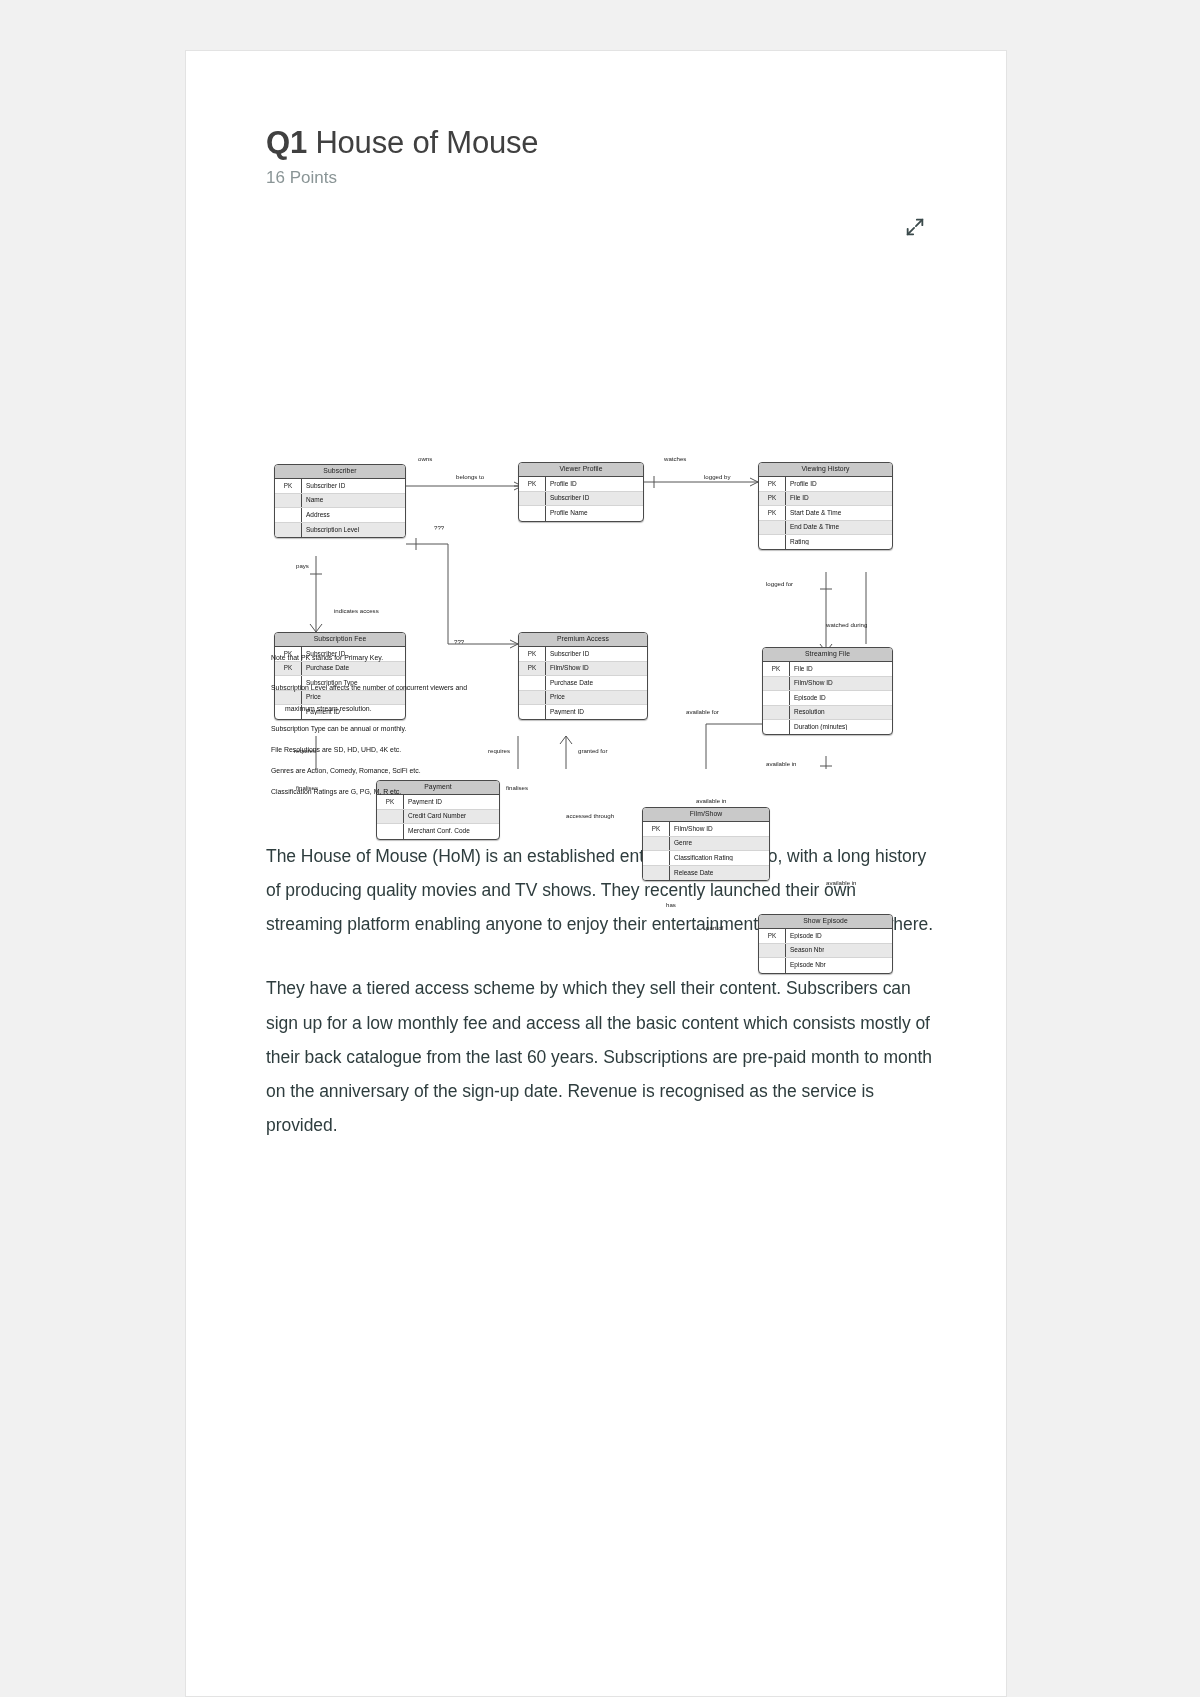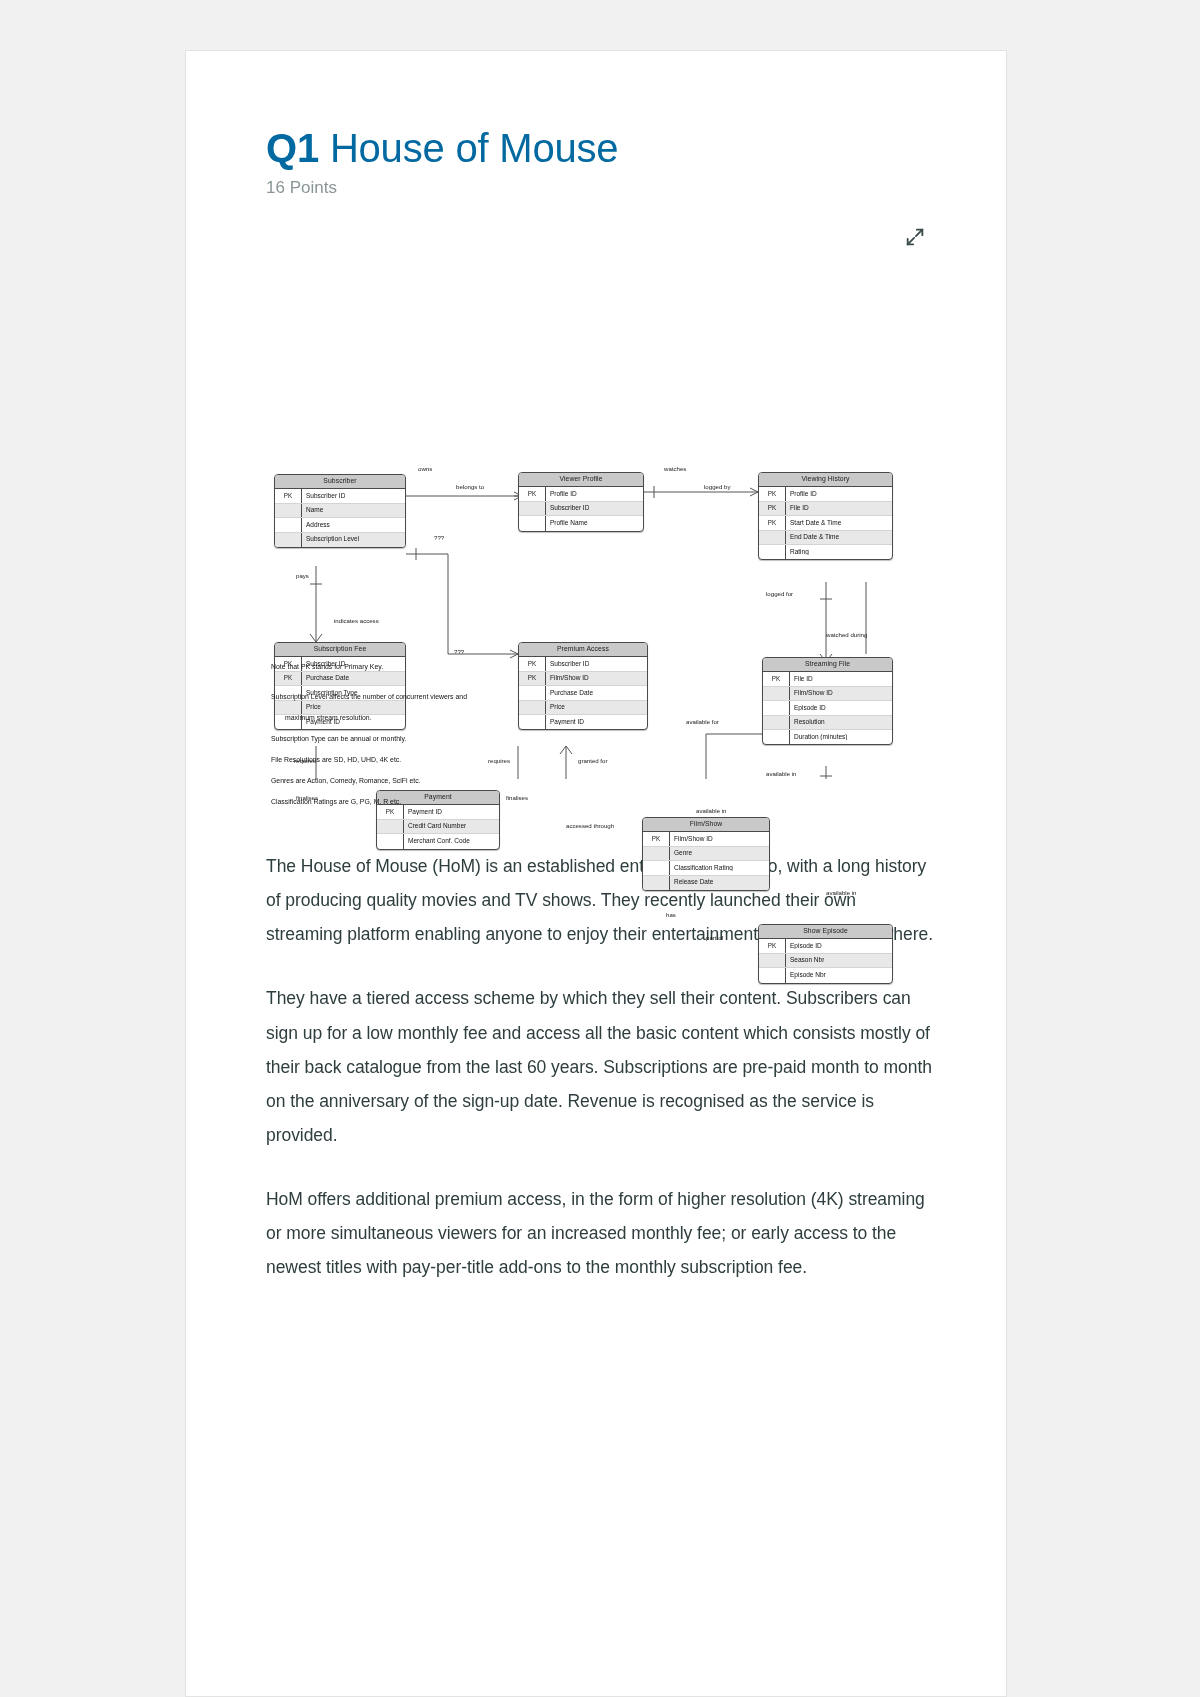--- a/index.html
+++ b/index.html
@@ -14,21 +14,21 @@
     position:absolute; left:185px; top:50px;
     width:822px; height:1647px;
     background:#ffffff;
     border:1px solid #e3e3e3;
     overflow:hidden;
   }
   .inner { position:absolute; left:80px; top:75px; width:670px; }
 
   
   .q-title {
-    font-size:40px; color:#0369a1; letter-spacing:-0.2px;
+    font-size:31px; color:#404040; letter-spacing:-0.2px;
     font-weight:400; line-height:1.1;
   }
   .q-title .qnum { font-weight:700; }
   .q-points { margin-top:8px; font-size:17px; color:#8a9596; }
 
   
   .diagram {
     position:relative;
     margin-top:36px;
     width:650px; height:545px;
@@ -396,17 +396,16 @@
       <div>File Resolutions are SD, HD, UHD, 4K etc.</div>
       <div>Genres are Action, Comedy, Romance, SciFi etc.</div>
       <div>Classification Ratings are G, PG, M, R etc.</div>
     </div>
 
   </div>
 
   <div class="body-copy">
     <p>The House of Mouse (HoM) is an established entertainment studio, with a long history of producing quality movies and TV shows. They recently launched their own streaming platform enabling anyone to enjoy their entertainment at anytime, anywhere.</p>
     <p>They have a tiered access scheme by which they sell their content. Subscribers can sign up for a low monthly fee and access all the basic content which consists mostly of their back catalogue from the last 60 years. Subscriptions are pre-paid month to month on the anniversary of the sign-up date. Revenue is recognised as the service is provided.</p>
-    <p>HoM offers additional premium access, in the form of higher resolution (4K) streaming or more simultaneous viewers for an increased monthly fee; or early access to the newest titles with pay-per-title add-ons to the monthly subscription fee.</p>
   </div>
 
  </div>
 </div>
 
 </body></html>

